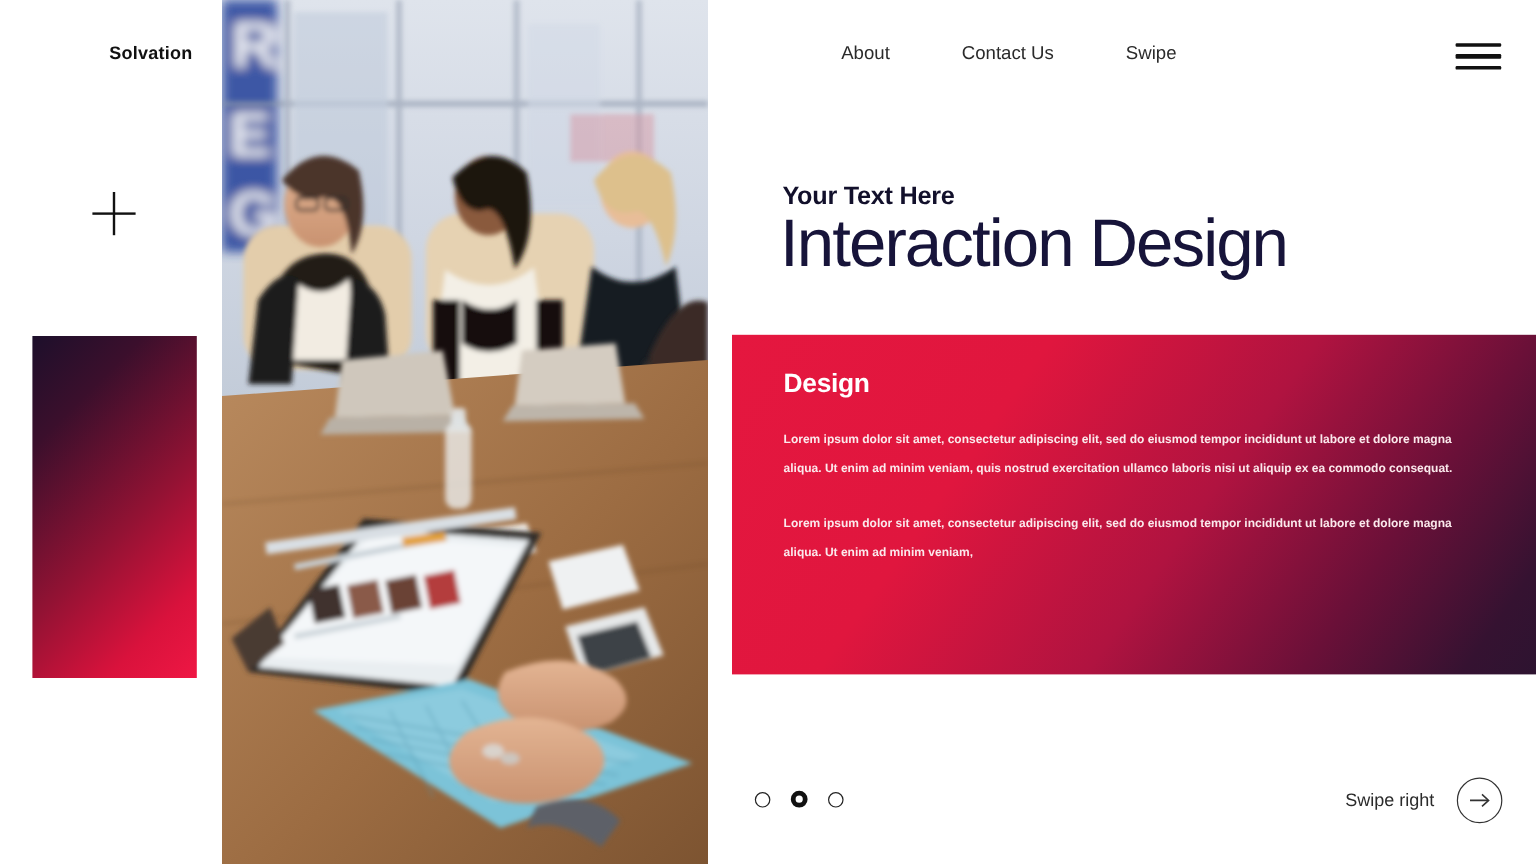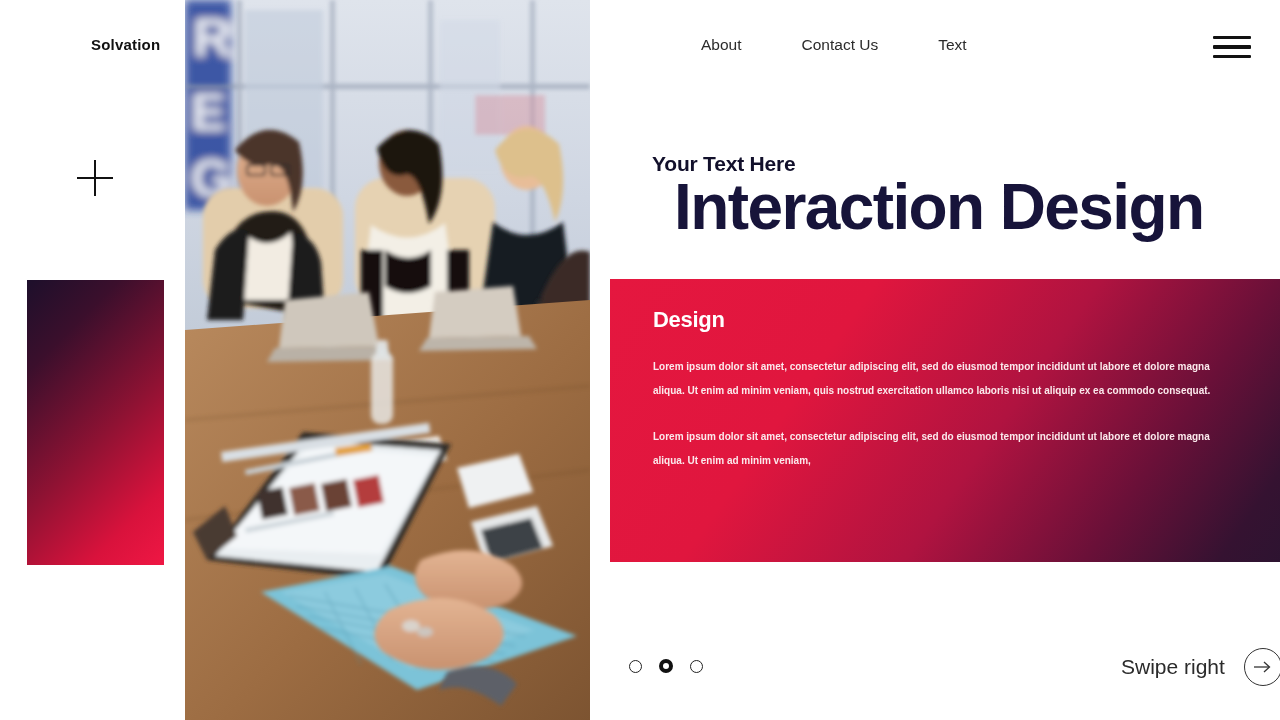--- a/index.html
+++ b/index.html
@@ -56,22 +56,22 @@
     cursor: pointer;
   }
   .hamburger span { display: block; width: 38px; height: 3.4px; background: #111; border-radius: 1px; }
 
   
   .eyebrow {
     position: absolute; left: 625px; top: 152px;
     font-size: 21px; font-weight: bold; color: #12102b; letter-spacing: -.2px;
   }
   .title {
-    position: absolute; left: 647px; top: 172px;
-    font-size: 64px; font-weight: bold; color: #17143a;
+    position: absolute; left: 623px; top: 172px;
+    font-size: 56px; font-weight: normal; color: #17143a;
     letter-spacing: -1.6px; line-height: 1.1; white-space: nowrap;
   }
 
   
   .panel {
     position: absolute; left: 583px; top: 279px;
     width: 697px; height: 283px;
     background: linear-gradient(125deg, #e5173f 0%, #e0163e 30%, #b01340 55%, #6a1038 75%, #351231 90%, #2a1430 100%);
     color: #fff;
     padding: 28px 0 0 43px;
@@ -95,21 +95,21 @@
     display: flex; align-items: center; gap: 17px;
   }
   .dot { width: 13px; height: 13px; border-radius: 50%; border: 1.4px solid #222; background: transparent; cursor: pointer; }
   .dot.active { border: 4px solid #111; width: 14px; height: 14px; }
 
   
   .swipe {
     position: absolute; left: 1094px; top: 648px;
     display: flex; align-items: center; gap: 19px;
   }
-  .swipe-label { font-size: 21px; color: #2b2b2b; white-space: nowrap; }
+  .swipe-label { font-size: 15px; color: #2b2b2b; white-space: nowrap; }
   .swipe-btn {
     width: 38px; height: 38px; border-radius: 50%;
     border: 1.3px solid #333; display: flex; align-items: center; justify-content: center;
     cursor: pointer; background: transparent;
   }
 </style>
 </head>
 <body>
 
 <div class="page">
@@ -266,21 +266,21 @@
         <path d="M262 672 q44 -16 70 12 l-16 22 q-36 -26 -62 -16z" fill="#5d6167"></path>
       </g>
     </svg>
   </div>
 
   <div class="logo">Solvation</div>
 
   <nav class="nav">
     <a href="#">About</a>
     <a href="#">Contact Us</a>
-    <a href="#">Text</a>
+    <a href="#">Swipe</a>
   </nav>
 
   <div class="hamburger">
     <span></span>
     <span></span>
     <span></span>
   </div>
 
   <div class="eyebrow">Your Text Here</div>
   <h1 class="title">Interaction Design</h1>

